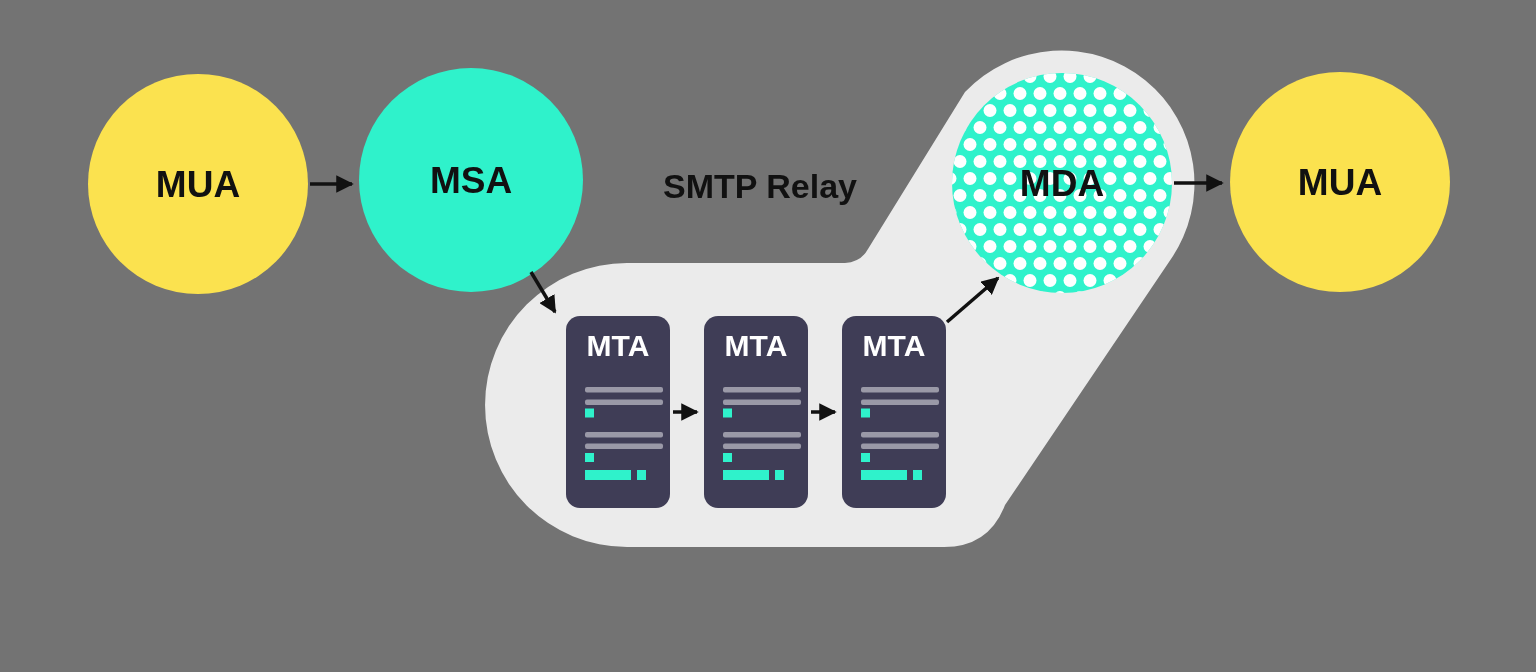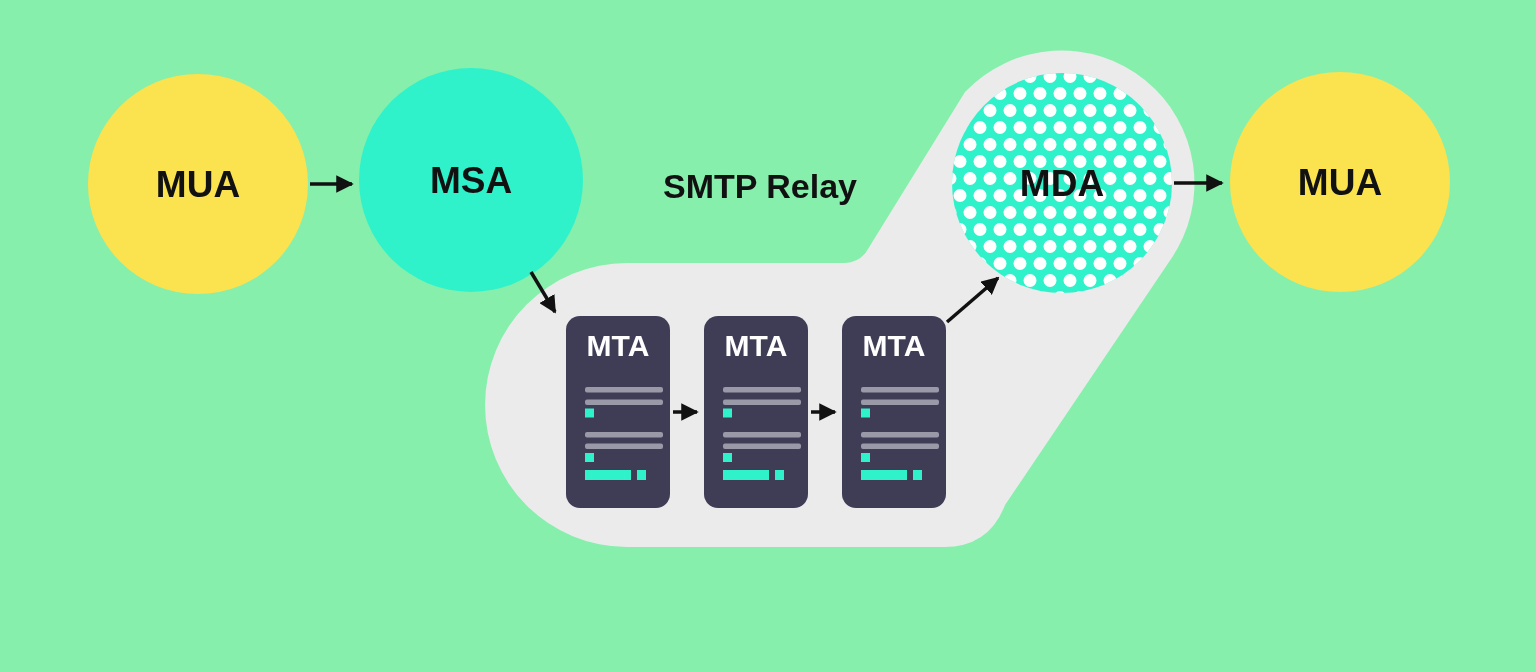--- a/index.html
+++ b/index.html
@@ -9,21 +9,21 @@
     background: #ffffff;
     width: 1536px;
     height: 672px;
     overflow: hidden;
     font-family: "Liberation Sans", sans-serif;
   }
   .stage {
     position: relative;
     width: 1536px;
     height: 672px;
-    background: #86efac;
+    background: #737373;
   }
   svg { display: block; }
   .node-label {
     font-family: "Liberation Sans", sans-serif;
     font-weight: bold;
     font-size: 37px;
     fill: #111111;
     text-anchor: middle;
   }
   .relay-label {

